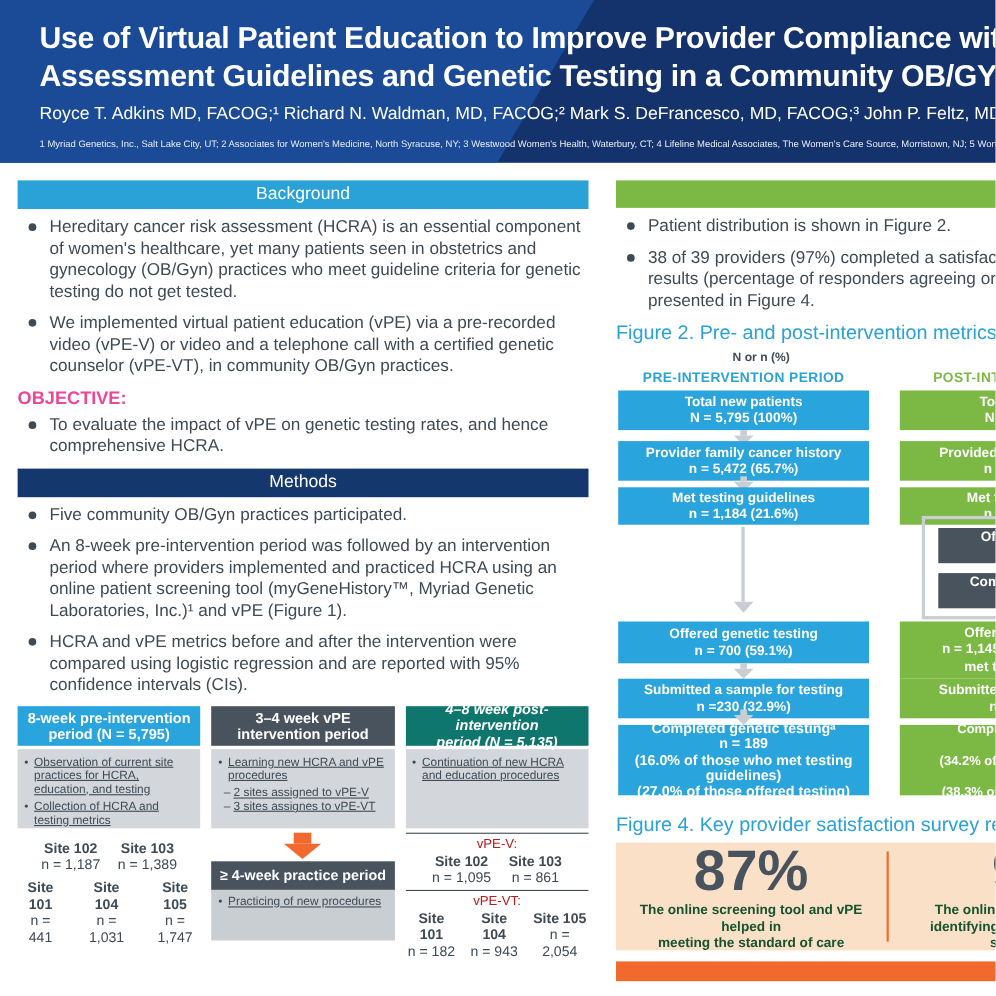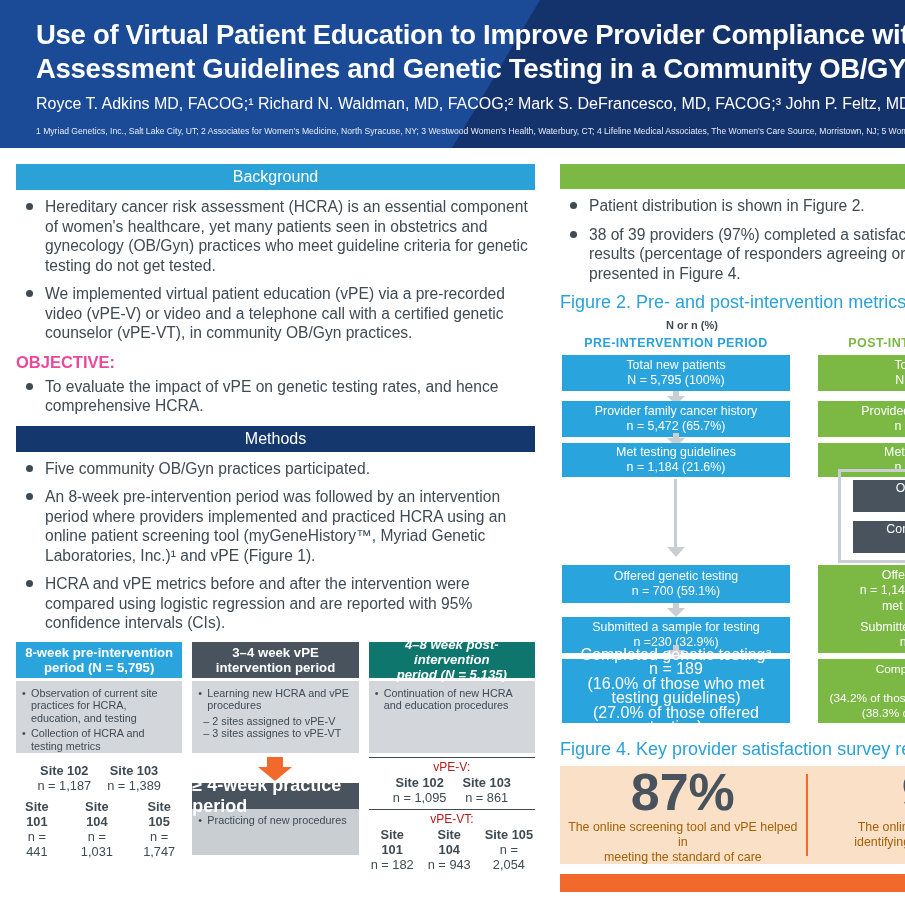--- a/index.html
+++ b/index.html
@@ -37,76 +37,76 @@
   .fig-caption { color:#2AA1D7; font-size:18px; margin:8px 0 6px 0; white-space:nowrap; }
 
   
   .f1-grid { display:flex; gap:10px; margin-top:2px; }
   .f1-col { flex:1; min-width:0; }
   .f1-head { height:36px; display:flex; align-items:center; justify-content:center; text-align:center;
              color:#fff; font-weight:bold; font-size:13.2px; line-height:15px; white-space:pre-line; }
   .hd-blue { background:#29A4DC; } .hd-slate { background:#49535D; } .hd-green { background:#0f766e;font-style:italic; }
   .f1-body { background:#D3D7DB; padding:6px 6px 4px 6px; height:72px; margin-top:3px; }
   .f1-item { position:relative; padding-left:9px; font-size:10.8px; line-height:12.6px;
-             color:#3E4A54; margin-bottom:3px; }
+             color:#3E4A54; margin-bottom:3px;text-decoration:underline; }
   .f1-item::before { content:"•"; position:absolute; left:0; top:0; }
   .f1-dash { padding-left:14px; margin-bottom:0; }
   .f1-dash::before { content:"–"; left:5px; }
 
   .f1-below { display:flex; gap:10px; margin-top:4px; }
   .f1b { flex:1; min-width:0; }
   .site-row { display:flex; justify-content:center; gap:16px; margin-top:6px; }
   .site { text-align:center; color:#3E4A54; font-size:12.8px; line-height:15px; }
   .site .sname { font-weight:bold; }
   .big-arrow { width:34px; margin:0 auto; }
   .big-arrow .stem { width:16px; height:10px; background:#F2692E; margin:0 auto; }
   .big-arrow .head { width:0; height:0; border-left:17px solid transparent;
                      border-right:17px solid transparent; border-top:14px solid #F2692E; }
-  .practice-head { height:26px; background:#49535D; color:#fff; font-weight:bold; font-size:18px;
+  .practice-head { height:26px; background:#49535D; color:#fff; font-weight:bold; font-size:13px;
                    display:flex; align-items:center; justify-content:center; margin-top:2px; }
   .practice-body { background:#C9CED3; padding:5px 6px; height:46px; }
   .vpe-block { border-top:1px solid #3E4A54; padding-top:2px; }
   .vpe-label { text-align:center; font-weight:normal; font-size:12px; color:#b91c1c; }
   .vpe-block .site-row { margin-top:1px; margin-bottom:4px; }
 
   
   .flow { position:relative; height:412px; margin-top:2px; }
   .flow-label-n { position:absolute; left:18px; top:0; width:228px; text-align:center;
                   font-weight:bold; font-size:11px; color:#3E4A54; }
   .flow-label-pre  { position:absolute; left:2px; top:17px; width:228px; text-align:center;
                      font-weight:bold; font-size:12.5px; color:#2AA1D7; letter-spacing:0.4px; }
   .flow-label-post { position:absolute; left:258px; top:17px; width:252px; text-align:center;
                      font-weight:bold; font-size:12.5px; color:#7CB844; letter-spacing:0.4px; }
   .fb { position:absolute; display:flex; align-items:center; justify-content:center; text-align:center;
-        color:#fff; font-weight:normal; font-size:12.4px; line-height:15.5px; white-space:pre-line; padding:2px 4px; }
+        color:#fff; font-weight:bold; font-size:12.4px; line-height:15.5px; white-space:pre-line; padding:2px 4px; }
   .fb-blue { background:#29A4DC; } .fb-green { background:#7CB844; } .fb-slate { background:#49535D; }
   .pcol { left:2px; width:228px; } .qcol { left:258px; width:252px; }
   .p1{top:36px;height:36px;} .p2{top:82px;height:36px;} .p3{top:124px;height:34px;}
-  .p4{top:246px;height:38px;} .p5{top:298px;height:36px;} .p6{top:340px;height:64px;font-size:16px;line-height:14.5px;}
+  .p4{top:246px;height:38px;} .p5{top:298px;height:36px;} .p6{top:340px;height:64px;font-size:13px;line-height:14.5px;}
   .q1{top:36px;height:36px;} .q2{top:82px;height:36px;} .q3{top:124px;height:34px;}
   .q4{top:246px;height:52px;} .q5{top:298px;height:36px;} .q6{top:340px;height:64px;font-size:11.8px;line-height:14.5px;}
   .vpe-container { position:absolute; left:278px; top:150px; width:240px; height:94px;
                    border:3px solid #C9CED3; padding:8px 12px; }
   .vpe-container .fb { position:static; height:32px; width:100%; }
   .vpe-container .fb + .fb { margin-top:9px; }
   .sm-arrow { position:absolute; width:0; height:0; border-left:9px solid transparent;
               border-right:9px solid transparent; border-top:9px solid #C9CED3; }
   .sm-arrow::before { content:""; position:absolute; left:-3px; top:-14px; width:6px; height:5px; background:#C9CED3; }
   .a1{left:107px;top:77px;} .a2{left:107px;top:119px;} .a3{left:107px;top:289px;} .a4{left:107px;top:331px;}
   .long-arrow-stem { position:absolute; left:114px; top:160px; width:3px; height:68px; background:#C9CED3; }
   .long-arrow-head { position:absolute; left:107px; top:228px; width:0; height:0;
                      border-left:9px solid transparent; border-right:9px solid transparent;
                      border-top:10px solid #C9CED3; }
 
   
   .f4-panel { display:flex; width:540px; background:#FBE0C8; margin-top:4px; height:98px; }
   .f4-cell { flex:1; display:flex; flex-direction:column; align-items:center; justify-content:center; padding:4px 6px; }
   .f4-divider { width:2px; background:#F2692E; margin:8px 0; }
   .f4-value { color:#49535D; font-weight:bold; font-size:52px; line-height:52px; }
-  .f4-text { color:#a16207; font-weight:normal; font-size:12.4px; line-height:15px;
+  .f4-text { color:#14532d; font-weight:bold; font-size:12.4px; line-height:15px;
              text-align:center; white-space:pre-line; margin-top:2px; }
 </style>
 </head>
 <body>
 
 <div class="poster">
 
   <header class="masthead">
     <div class="mast-accent"></div>
     <div class="mast-inner">

